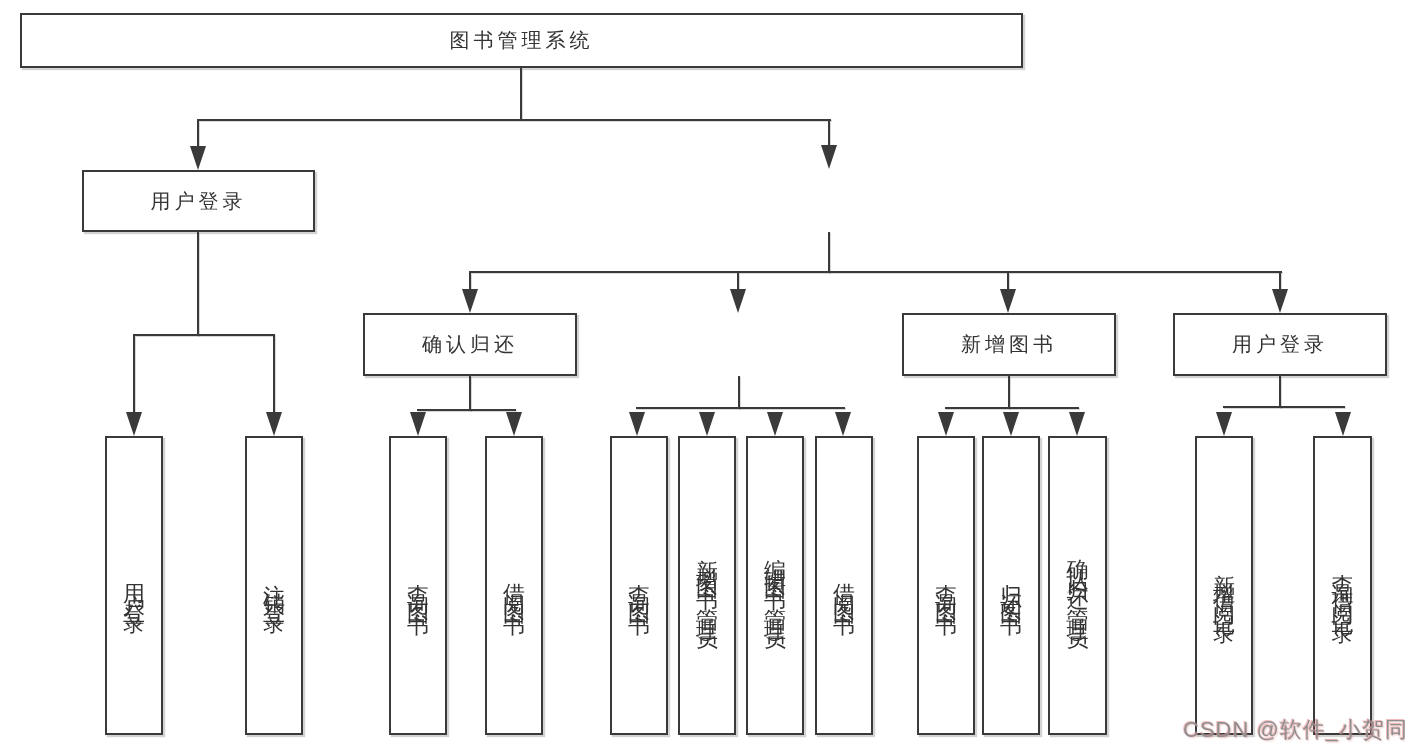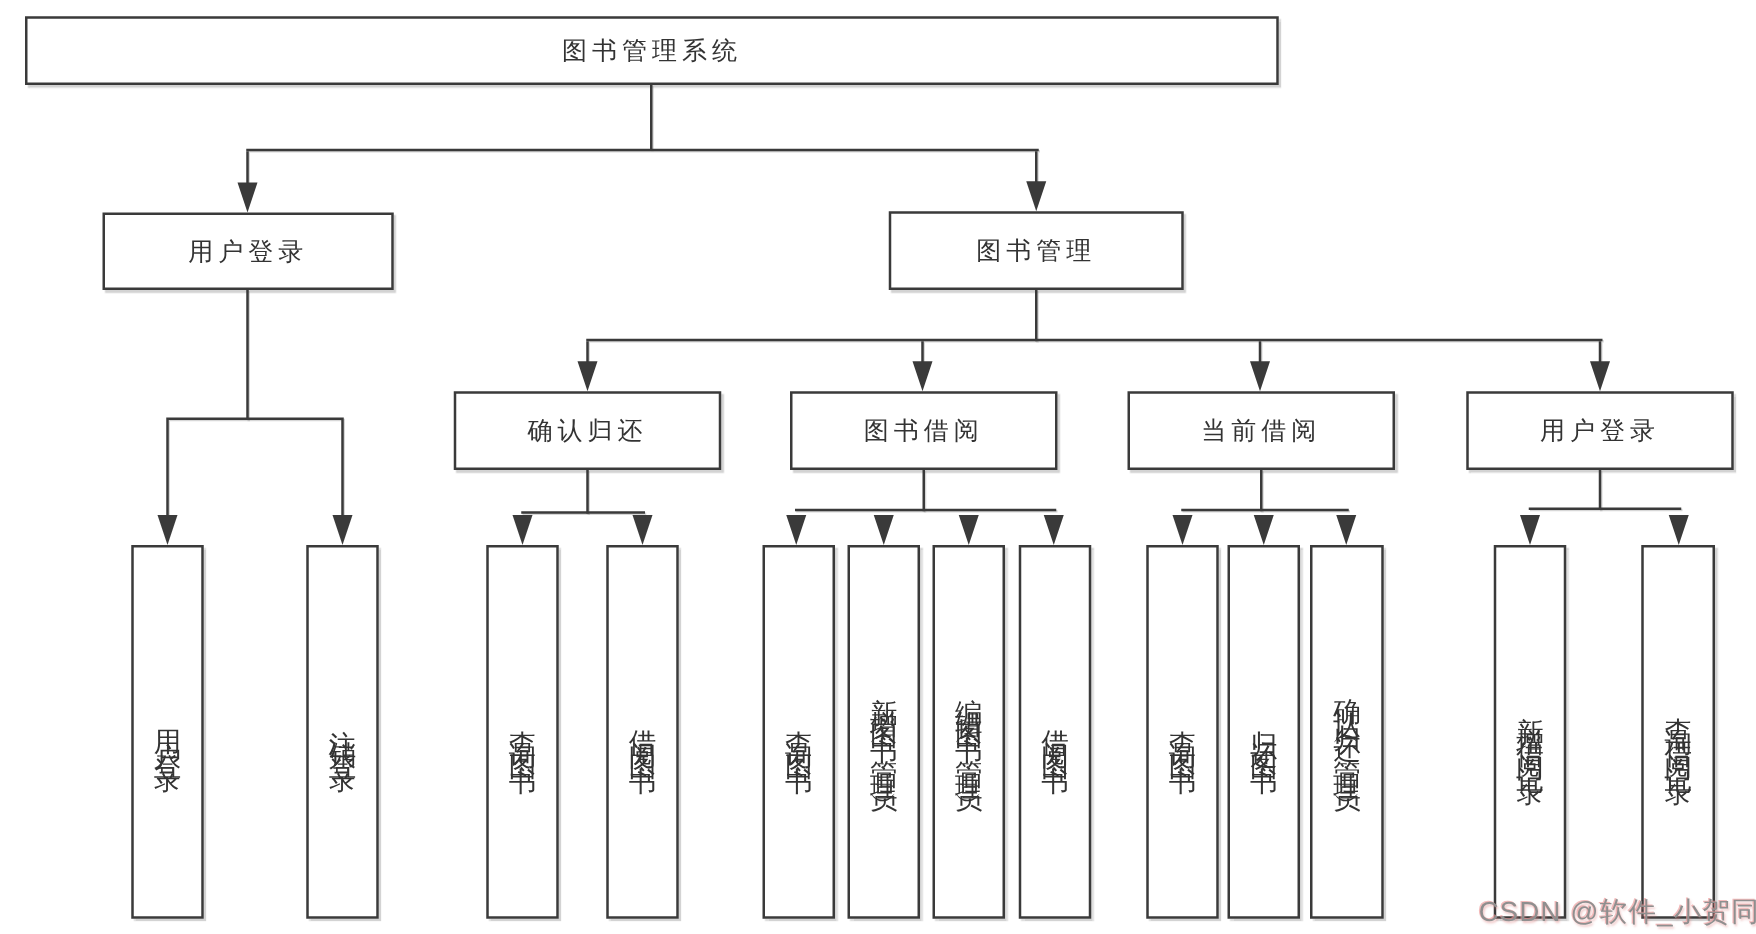--- a/index.html
+++ b/index.html
@@ -32,34 +32,28 @@
 <div id="stage">
 
   <div class="box" style="left:20px;top:13px;width:1003px;height:55px">
     <span class="htext">图书管理系统</span>
   </div>
 
   <div class="box" style="left:82px;top:170px;width:233px;height:62px">
     <span class="htext">用户登录</span>
   </div>
 
-  <div class="box" style="left:711px;top:169px;width:236px;height:63px">
-    <span class="htext">图书管理</span>
-  </div>
 
   <div class="box" style="left:363px;top:313px;width:214px;height:63px">
     <span class="htext">确认归还</span>
   </div>
 
-  <div class="box" style="left:632px;top:313px;width:214px;height:63px">
-    <span class="htext">图书借阅</span>
-  </div>
 
   <div class="box" style="left:902px;top:313px;width:214px;height:63px">
-    <span class="htext">当前借阅</span>
+    <span class="htext">新增图书</span>
   </div>
 
   <div class="box" style="left:1173px;top:313px;width:214px;height:63px">
     <span class="htext">用户登录</span>
   </div>
 
   <div class="box" style="left:105px;top:436px;width:58px;height:299px">
     <span class="vtext">用户登录</span>
   </div>
   <div class="box" style="left:245px;top:436px;width:58px;height:299px">

